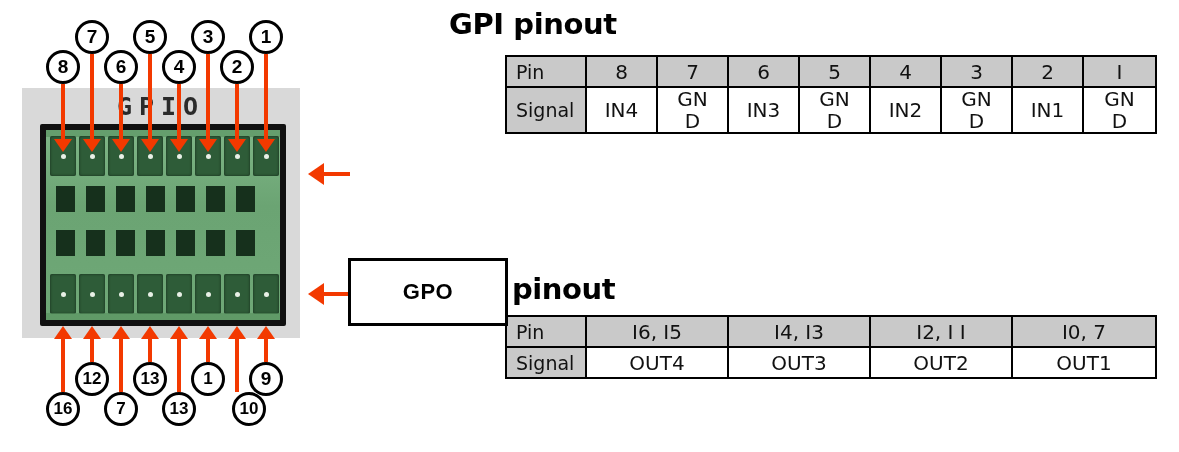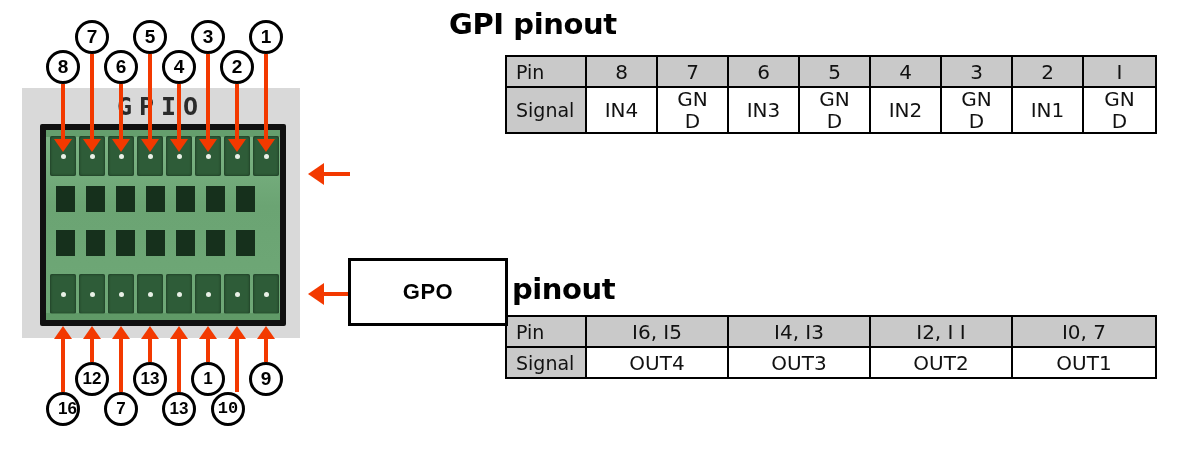--- a/index.html
+++ b/index.html
@@ -237,39 +237,39 @@
       <div class="arrowhead down" style="left: 228px; top: 139px;"></div>
       <div class="bubble" style="left: 220px; top: 50px;">2</div>
       <div class="leader" style="left: 264px; top: 54px; height: 85px;"></div>
       <div class="arrowhead down" style="left: 257px; top: 139px;"></div>
       <div class="bubble" style="left: 249px; top: 20px;">1</div>
     </div>
 
   <div id="botCallouts">
       <div class="leader" style="left: 61px; top: 339px; height: 53px;"></div>
       <div class="arrowhead up" style="left: 54px; top: 326px;"></div>
-      <div class="bubble wide" style="left: 46px; top: 392px; text-align: right;">16</div>
+      <div class="bubble wide" style="left: 46px; top: 392px;">16</div>
       <div class="leader" style="left: 90px; top: 339px; height: 23px;"></div>
       <div class="arrowhead up" style="left: 83px; top: 326px;"></div>
       <div class="bubble wide" style="left: 75px; top: 362px;">12</div>
       <div class="leader" style="left: 119px; top: 339px; height: 53px;"></div>
       <div class="arrowhead up" style="left: 112px; top: 326px;"></div>
       <div class="bubble wide" style="left: 104px; top: 392px;">7</div>
       <div class="leader" style="left: 148px; top: 339px; height: 23px;"></div>
       <div class="arrowhead up" style="left: 141px; top: 326px;"></div>
       <div class="bubble wide" style="left: 133px; top: 362px;">13</div>
       <div class="leader" style="left: 177px; top: 339px; height: 53px;"></div>
       <div class="arrowhead up" style="left: 170px; top: 326px;"></div>
       <div class="bubble wide" style="left: 162px; top: 392px;">13</div>
       <div class="leader" style="left: 206px; top: 339px; height: 23px;"></div>
       <div class="arrowhead up" style="left: 199px; top: 326px;"></div>
       <div class="bubble wide" style="left: 191px; top: 362px;">1</div>
       <div class="leader" style="left: 235px; top: 339px; height: 53px;"></div>
       <div class="arrowhead up" style="left: 228px; top: 326px;"></div>
-      <div class="bubble wide" style="left: 211px; top: 392px; font-family: Liberation Mono, monospace;">10</div>
+      <div class="bubble wide" style="left: 232px; top: 392px;">10</div>
       <div class="leader" style="left: 264px; top: 339px; height: 23px;"></div>
       <div class="arrowhead up" style="left: 257px; top: 326px;"></div>
       <div class="bubble" style="left: 249px; top: 362px;">9</div>
     </div>
 
   <div class="harrow" style="left:308px;top:163px;"></div>
   <div class="hleader" style="left:322px;top:172px;width:28px;"></div>
 
   <div class="harrow" style="left:308px;top:283px;"></div>
   <div class="hleader" style="left:322px;top:292px;width:28px;"></div>

